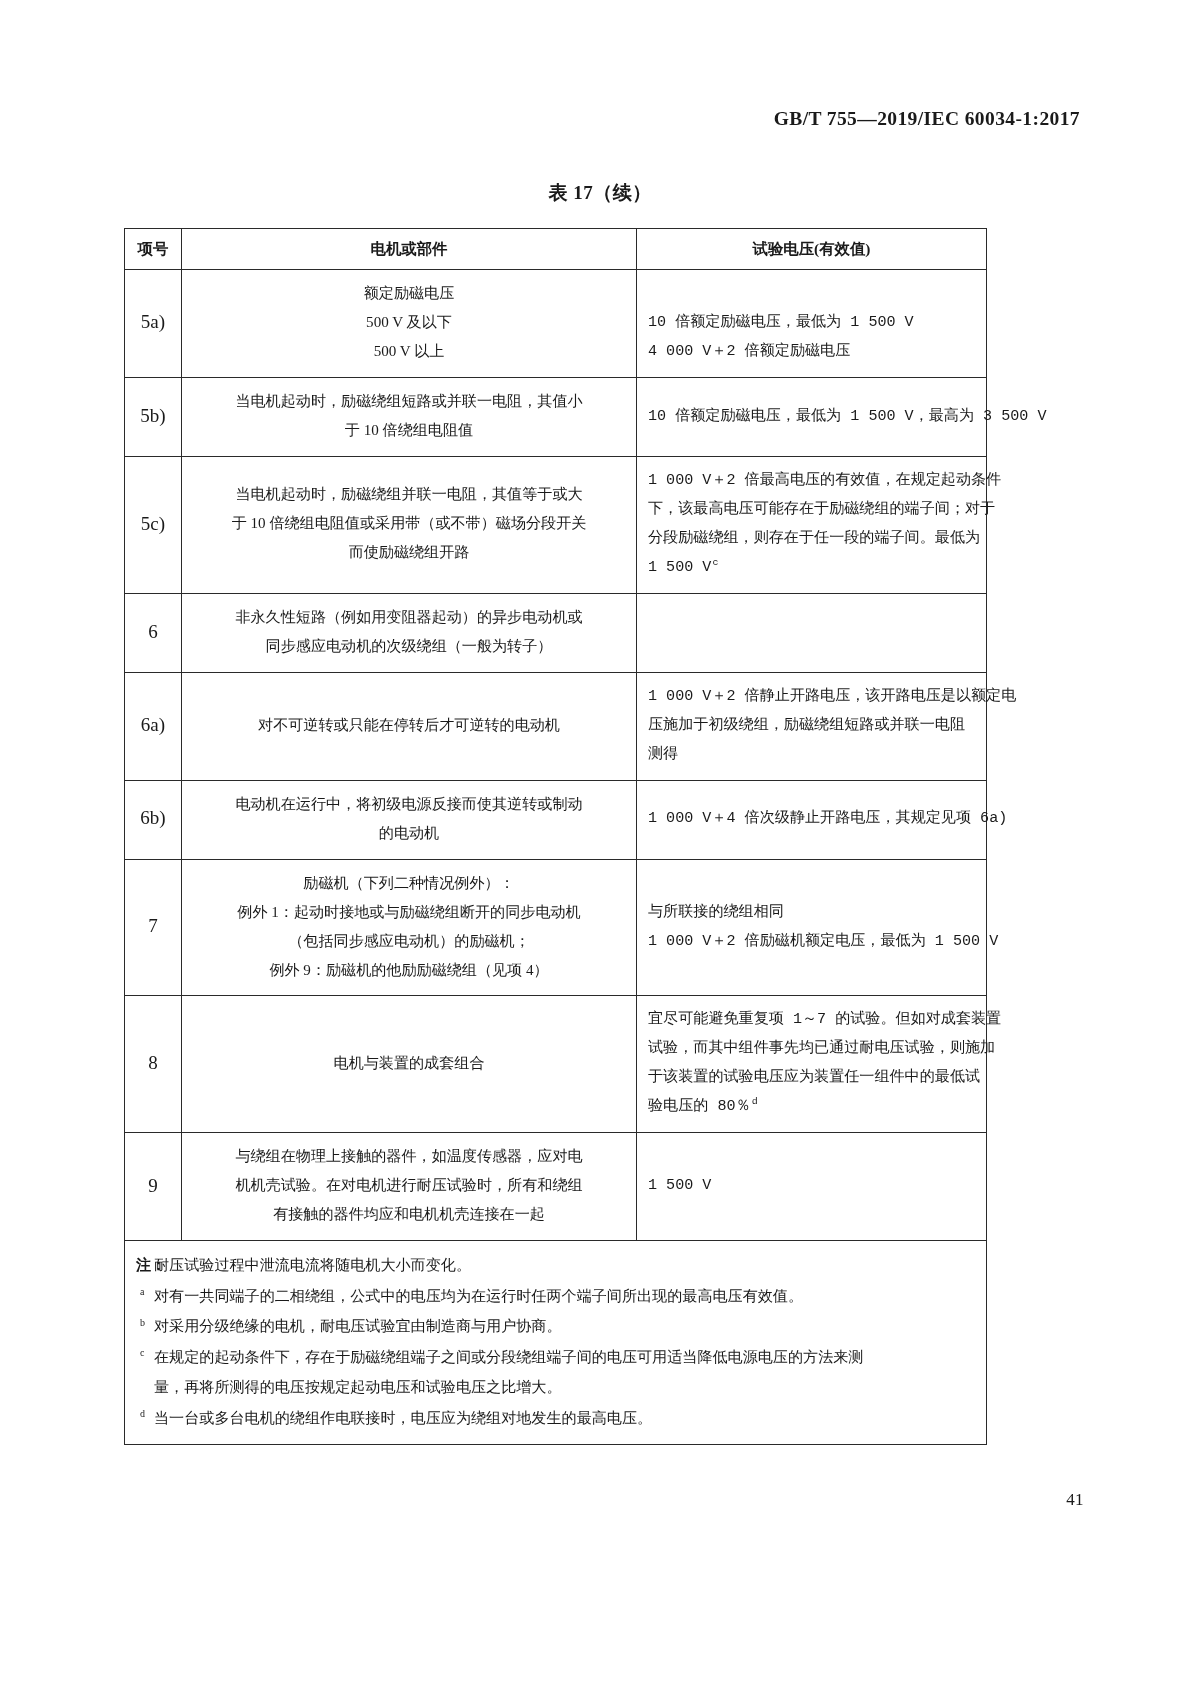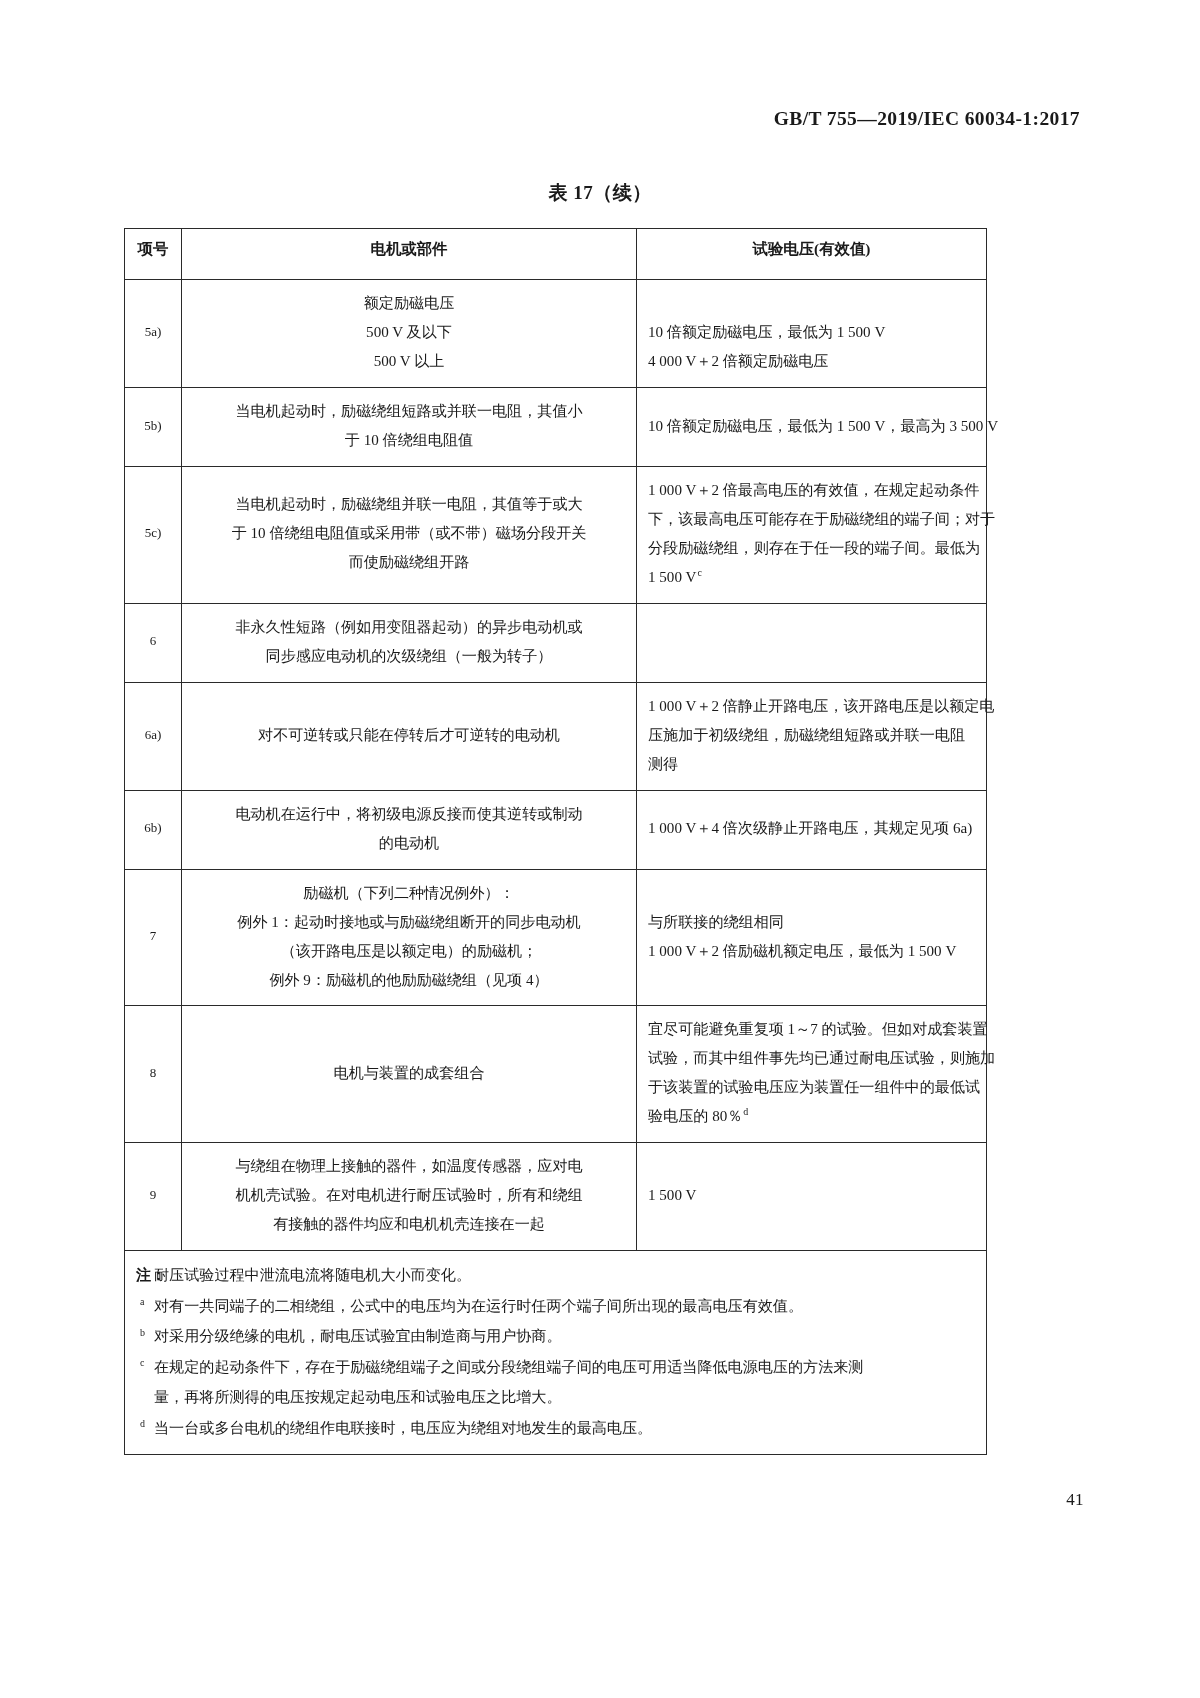--- a/index.html
+++ b/index.html
@@ -63,31 +63,31 @@
   table.std col.c-volt  { width: 350px; }
 
   table.std th, table.std td {
     border: 1px solid #2a2a2a;
     vertical-align: middle;
     padding: 9px 11px 11px 11px;
   }
   table.std thead th {
     text-align: center;
     font-weight: 600;
-    padding: 8px 6px 19px 6px;
+    padding: 8px 6px 9px 6px;
     font-size: 15.4px;
     line-height: 1.5;
   }
   td.no {
     text-align: center;
     padding-left: 2px; padding-right: 2px;
-    font-size: 13px;
+    font-size: 19px;
   }
   td.item, td.volt { text-align: left; }
-  td.volt { padding-left: 13px; }
+  td.volt { padding-left: 13px; font-family: Liberation Mono, monospace; }
   td.item { padding-left: 14px; text-align: center; }
   .ln { display: block; white-space: nowrap; }
   sup.fn {
     font-size: 0.66em;
     vertical-align: super;
     line-height: 0;
     margin-left: 1px;
   }
 
   
@@ -213,21 +213,21 @@
             </td>
             <td class="volt">
               <span class="ln">1 000 V＋4 倍次级静止开路电压，其规定见项 6a)</span>
             </td>
           </tr>
           <tr>
             <td class="no">7</td>
             <td class="item">
               <span class="ln">励磁机（下列二种情况例外）：</span>
               <span class="ln">例外 1：起动时接地或与励磁绕组断开的同步电动机</span>
-              <span class="ln">（该开路电压是以额定电）的励磁机；</span>
+              <span class="ln">（包括同步感应电动机）的励磁机；</span>
               <span class="ln">例外 9：励磁机的他励励磁绕组（见项 4）</span>
             </td>
             <td class="volt">
               <span class="ln">与所联接的绕组相同</span>
               <span class="ln">1 000 V＋2 倍励磁机额定电压，最低为 1 500 V</span>
             </td>
           </tr>
           <tr>
             <td class="no">8</td>
             <td class="item">

